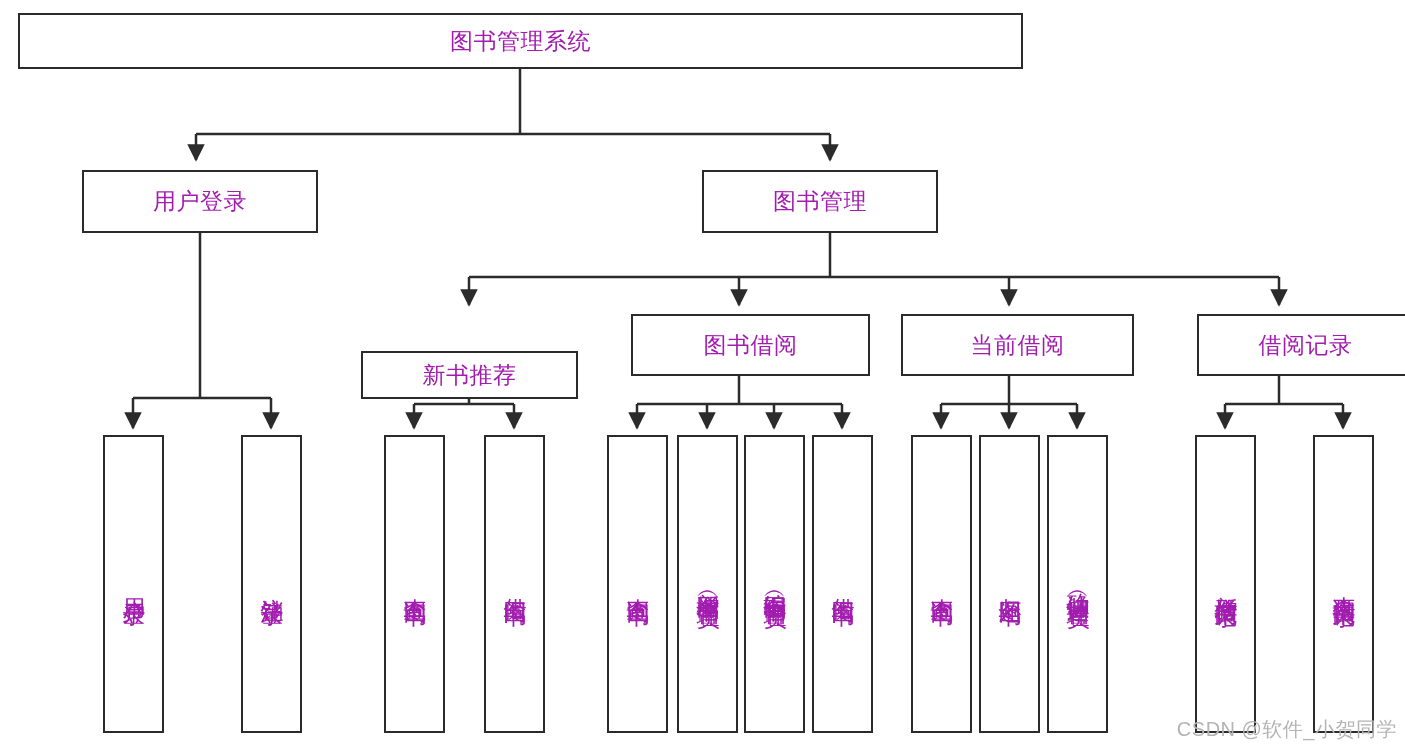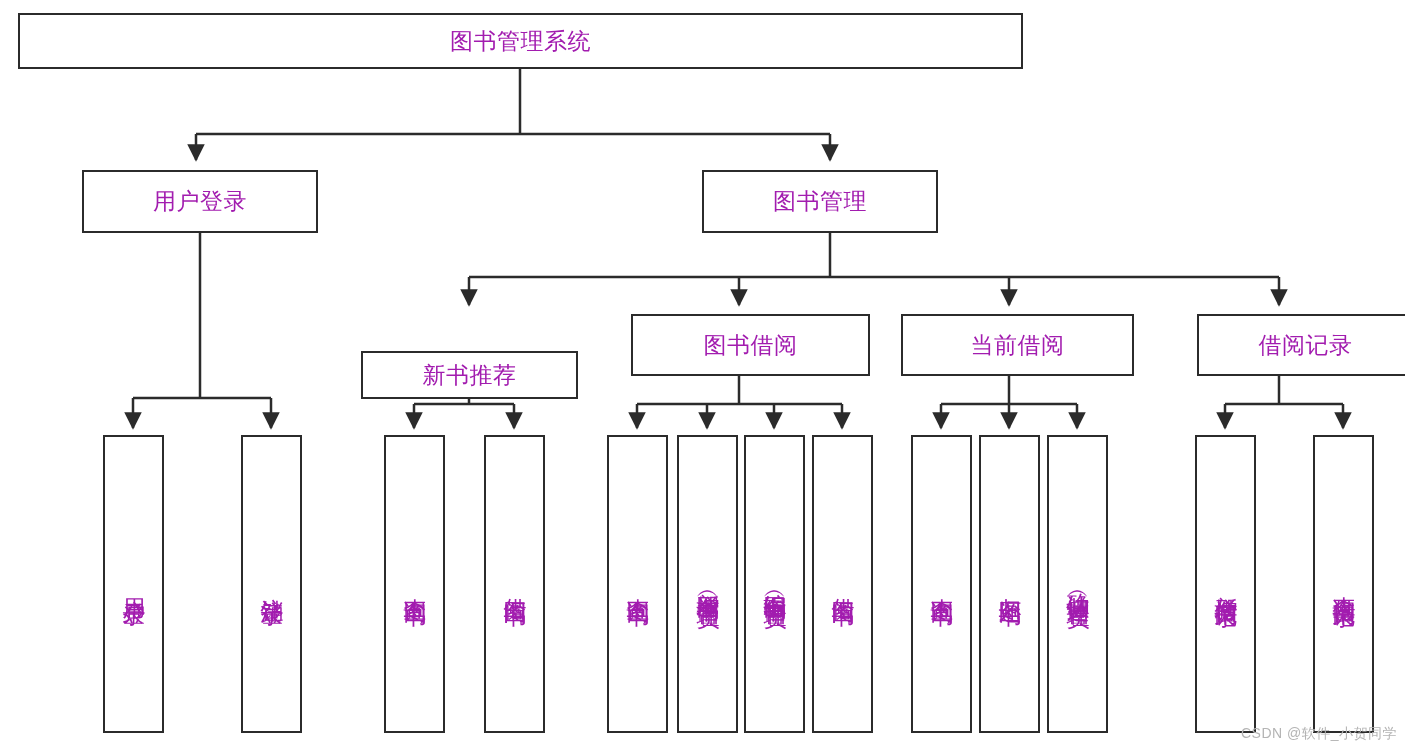--- a/index.html
+++ b/index.html
@@ -61,21 +61,21 @@
     font-size: 23px;
     line-height: 1.12;
     letter-spacing: 2px;
     white-space: nowrap;
     max-height: 100%;
   }
   .watermark {
     position: absolute;
     right: 8px;
     bottom: 4px;
-    font-size: 14px;
+    font-size: 20px;
     color: #b4b4b4;
     z-index: 5;
     white-space: nowrap;
     letter-spacing: 0.5px;
   }
 </style>
 </head>
 <body>
 
 <div id="canvas">

